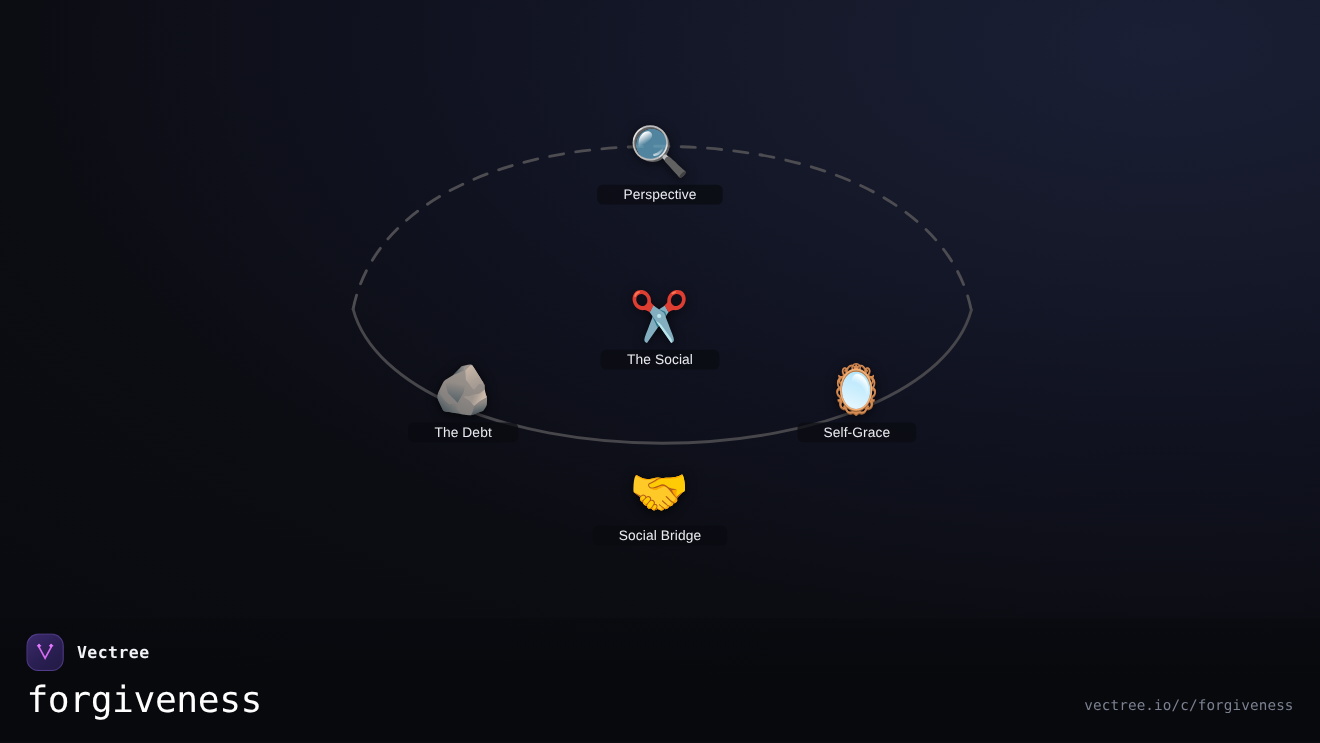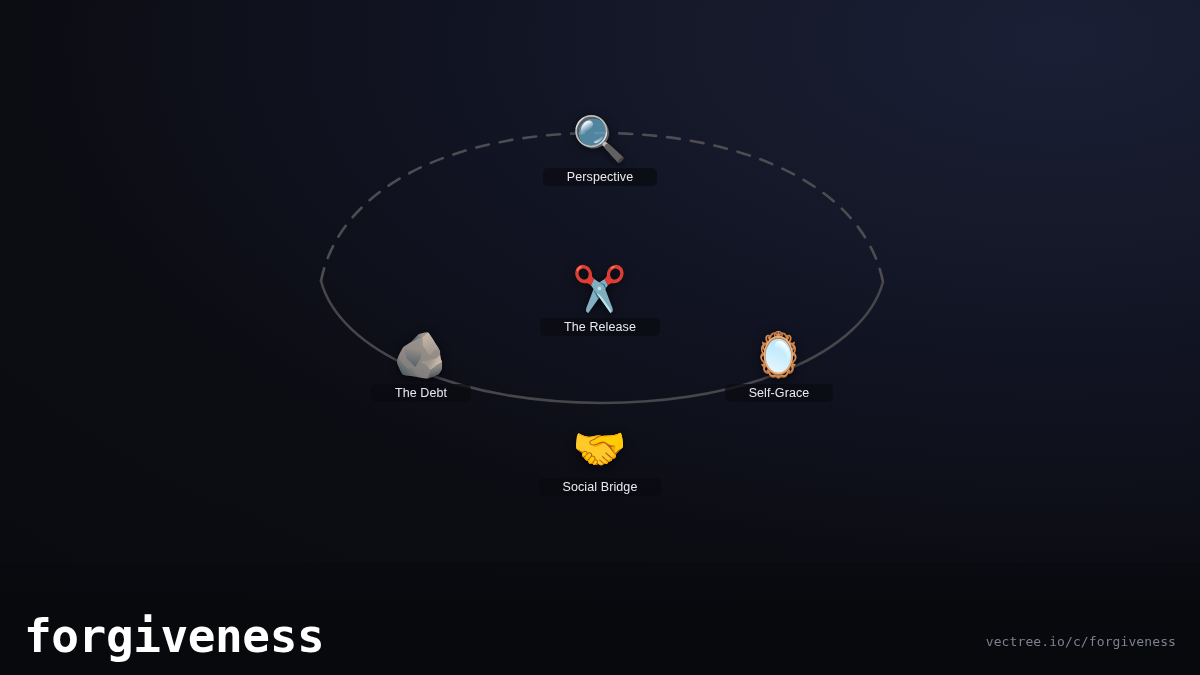--- a/index.html
+++ b/index.html
@@ -101,22 +101,22 @@
     font-weight: 700;
     color: #f2f3f7;
     letter-spacing: 0.4px;
   }
 
   #page-title {
     position: absolute;
     left: 24px;
     top: 52px;
     font-family: "DejaVu Sans Mono", "Liberation Mono", monospace;
-    font-size: 46px;
-    font-weight: 700;
+    font-size: 33px;
+    font-weight: 400;
     color: #ffffff;
     letter-spacing: -0.4px;
     line-height: 44px;
   }
 
   #footer-url {
     position: absolute;
     right: 24px;
     bottom: 26px;
     font-family: "DejaVu Sans Mono", "Liberation Mono", monospace;
@@ -138,39 +138,55 @@
     <path d="M 321 281 C 340 352 455 402 602 403 C 749 402 864 352 883 282" fill="none" stroke="#46464b" stroke-width="2.6" stroke-linecap="round"></path>
   </svg>
 
   <div class="node" style="left:600px; top:150px;">
     <span class="node-emoji">🔍</span>
     <span class="node-label">Perspective</span>
   </div>
 
   <div class="node" style="left:600px; top:300px;">
     <span class="node-emoji">✂️</span>
-    <span class="node-label">The Release</span>
+    <span class="node-label">The Social</span>
   </div>
 
   <div class="node" style="left:421px; top:366px;">
     <span class="node-emoji">🪨</span>
     <span class="node-label">The Debt</span>
   </div>
 
   <div class="node" style="left:779px; top:366px;">
     <span class="node-emoji">🪞</span>
     <span class="node-label">Self-Grace</span>
   </div>
 
   <div class="node" style="left:600px; top:460px;">
     <span class="node-emoji">🤝</span>
     <span class="node-label">Social Bridge</span>
   </div>
 
   <div id="footer">
 
+    <div id="brand-row">
+      <div id="brand-mark">
+        <svg width="22" height="22" viewBox="0 0 22 22" xmlns="http://www.w3.org/2000/svg" aria-hidden="true">
+          <g fill="none" stroke="#d66bf0" stroke-width="1.5" stroke-linecap="round">
+            <path d="M5.5 6.2 L11 16.4 L16.5 6.2"></path>
+            <path d="M4.2 5.0 L6.8 5.0"></path>
+            <path d="M5.5 3.9 L5.5 6.4"></path>
+            <path d="M15.2 5.0 L17.8 5.0"></path>
+            <path d="M16.5 3.9 L16.5 6.4"></path>
+          </g>
+          <circle cx="5.5" cy="5.0" r="1.25" fill="#e07bff"></circle>
+          <circle cx="16.5" cy="5.0" r="1.25" fill="#e07bff"></circle>
+        </svg>
+      </div>
+      <span id="brand-name">Vectree</span>
+    </div>
 
     <div id="page-title">forgiveness</div>
 
     <div id="footer-url">vectree.io/c/forgiveness</div>
   </div>
 
 </div>
 
 </body></html>

